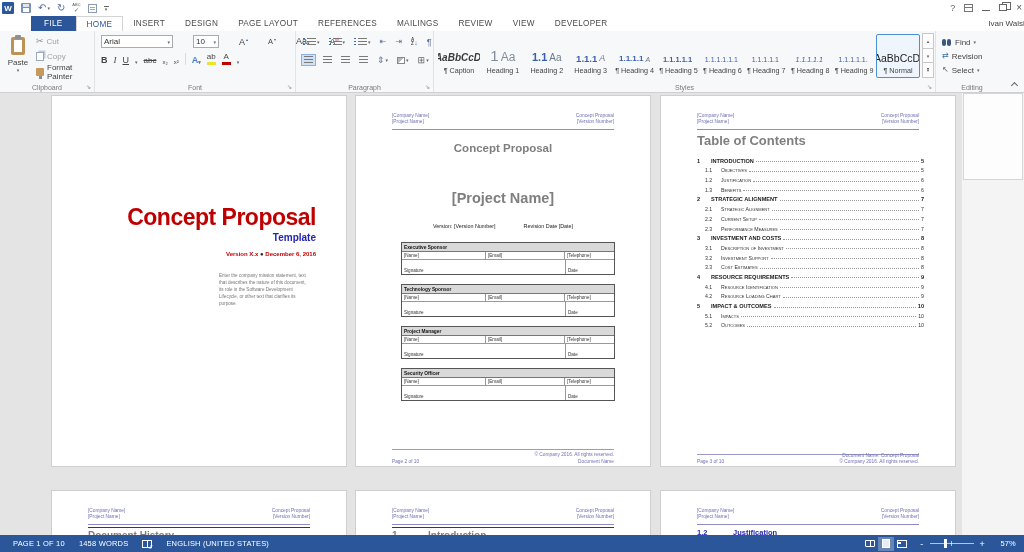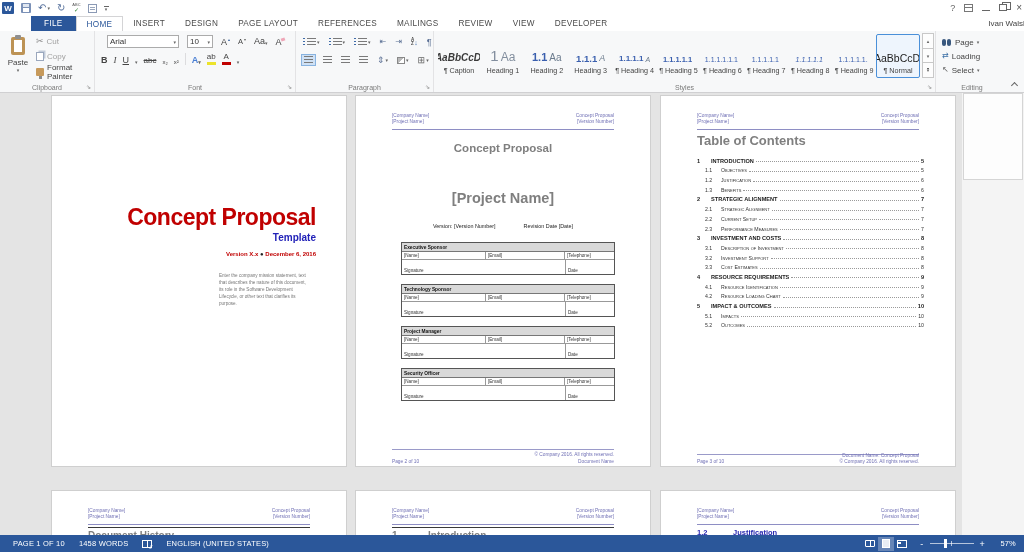--- a/index.html
+++ b/index.html
@@ -81,21 +81,21 @@
   .fbtn.i { font-style:italic; font-family:"Liberation Serif", serif; }
   .fbtn.u { text-decoration:underline; }
   .fbtn.strike { text-decoration:line-through; font-size:8px; }
   .sub2 { font-size:6px; }
   .fx-a { color:#4a7fd4; font-weight:bold; }
   .colbtn { display:flex; flex-direction:column; align-items:center; line-height:1; }
   .colbtn .t { font-size:8px; color:#444; }
   .colbtn .bar { width:9px; height:3px; margin-top:1px; }
   .bar-yellow { background:#ece32b; }
   .bar-red { background:#c00000; }
-  .font-row1 { position:absolute; left:12px; top:4px; display:flex; align-items:center; gap:8px; }
+  .font-row1 { position:absolute; left:6px; top:4px; display:flex; align-items:center; gap:20px; }
   .grow-shrink { display:flex; align-items:flex-start; gap:1px; font-size:9px; color:#444; }
   .tiny-caret-up { font-size:4px; color:#2b579a; }
   .clear-a { position:relative; font-size:9px; color:#444; }
   .clear-a::after { content:""; position:absolute; right:-3px; top:1px; width:4px; height:3px; background:#efa6b7; transform:rotate(-20deg); }
   .vsep { width:1px; height:12px; background:#dcdcde; }
 
   
   .g-paragraph { width:138px; }
   .par-row { position:absolute; left:5px; display:flex; align-items:center; gap:5px; }
   .par-row.r1 { top:5px; } .par-row.r2 { top:23px; }
@@ -536,26 +536,26 @@
           </span>
       </div>
       <div class="rgroup-label">Styles</div>
       <span class="launcher">⇘</span>
     </div>
 
     <div class="rgroup g-editing" style="border-right:none;">
       <div class="edit-items">
         <div class="edit-item">
           <span class="i-find"></span>
-          <span class="rbtn-txt">Page</span>
+          <span class="rbtn-txt">Find</span>
           <span class="mini-caret">▾</span>
         </div>
         <div class="edit-item">
           <span class="i-replace">⇄</span>
-          <span class="rbtn-txt">Loading</span>
+          <span class="rbtn-txt">Revision</span>
         </div>
         <div class="edit-item">
           <span class="i-select">↖</span>
           <span class="rbtn-txt">Select</span>
           <span class="mini-caret">▾</span>
         </div>
       </div>
       <div class="rgroup-label">Editing</div>
     </div>
 

